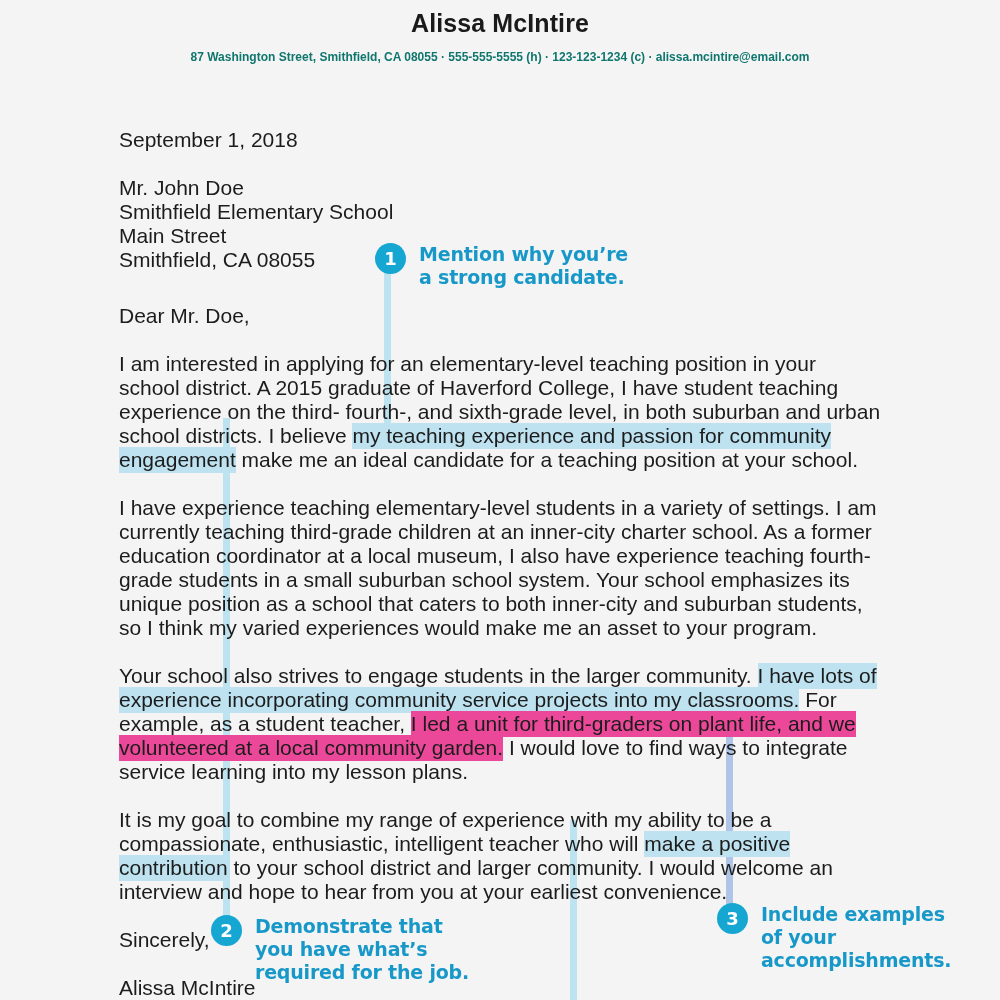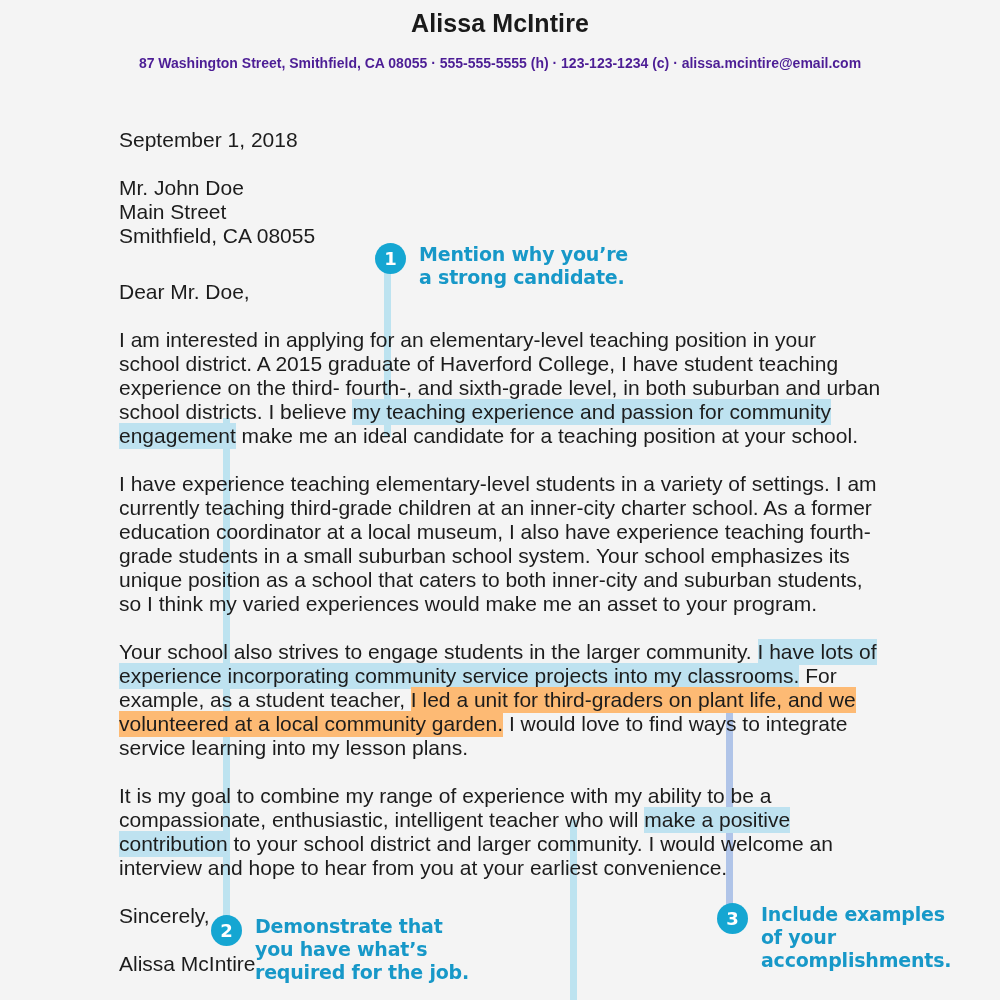--- a/index.html
+++ b/index.html
@@ -31,25 +31,25 @@
     text-align: center;
   }
   .lh-name {
     font-size: 25px;
     font-weight: 700;
     color: #1a1a1a;
     letter-spacing: 0.1px;
     line-height: 30px;
   }
   .lh-contact {
-    font-size: 14px;
+    font-size: 12px;
     font-weight: 700;
-    color: #4c1d95;
+    color: #0f766e;
     line-height: 20px;
-    margin-top: 15px;
+    margin-top: 9px;
   }
 
   
   .letter {
     position: absolute;
     left: 119px;
     top: 128px;
     width: 762px;
     font-size: 21px;
     line-height: 24px;
@@ -64,21 +64,21 @@
 
   
   mark.hl-cyan {
     background: #bee2f0;
     color: #1c1c1c;
     padding: 1px 0 2px 0;
     box-decoration-break: clone;
     -webkit-box-decoration-break: clone;
   }
   mark.hl-lav {
-    background: #fdba74;
+    background: #ec4899;
     color: #1c1c1c;
     padding: 1px 0 2px 0;
     box-decoration-break: clone;
     -webkit-box-decoration-break: clone;
   }
 
   
   .connector {
     position: absolute;
     width: 7px;
@@ -140,20 +140,21 @@
   <div class="connector cyan z-line" style="left:223px; top:418px; height:512px;"></div>
   <div class="connector lav z-line" style="left:726px; top:706px; height:215px;"></div>
   <div class="connector cyan z-line" style="left:570px; top:820px; height:180px;"></div>
 
   <div class="letter z-text">
 
     <p>September 1, 2018</p>
 
     <div class="blocktight">
       <span class="addr-line">Mr. John Doe</span>
+      <span class="addr-line">Smithfield Elementary School</span>
       <span class="addr-line">Main Street</span>
       <span class="addr-line">Smithfield, CA 08055</span>
     </div>
 
     <p>Dear Mr. Doe,</p>
 
     <p><span>I am interested in applying for an elementary-level teaching position in your school district. A 2015 graduate of Haverford College, I have student teaching experience on the third- fourth-, and sixth-grade level, in both suburban and urban school districts. I believe </span><mark class="hl-cyan">my teaching experience and passion for community engagement</mark><span> make me an ideal candidate for a teaching position at your school.</span></p>
 
     <p>I have experience teaching elementary-level students in a variety of settings. I am currently teaching third-grade children at an inner-city charter school. As a former education coordinator at a local museum, I also have experience teaching fourth-grade students in a small suburban school system. Your school emphasizes its unique position as a school that caters to both inner-city and suburban students, so I think my varied experiences would make me an asset to your program.</p>
 

